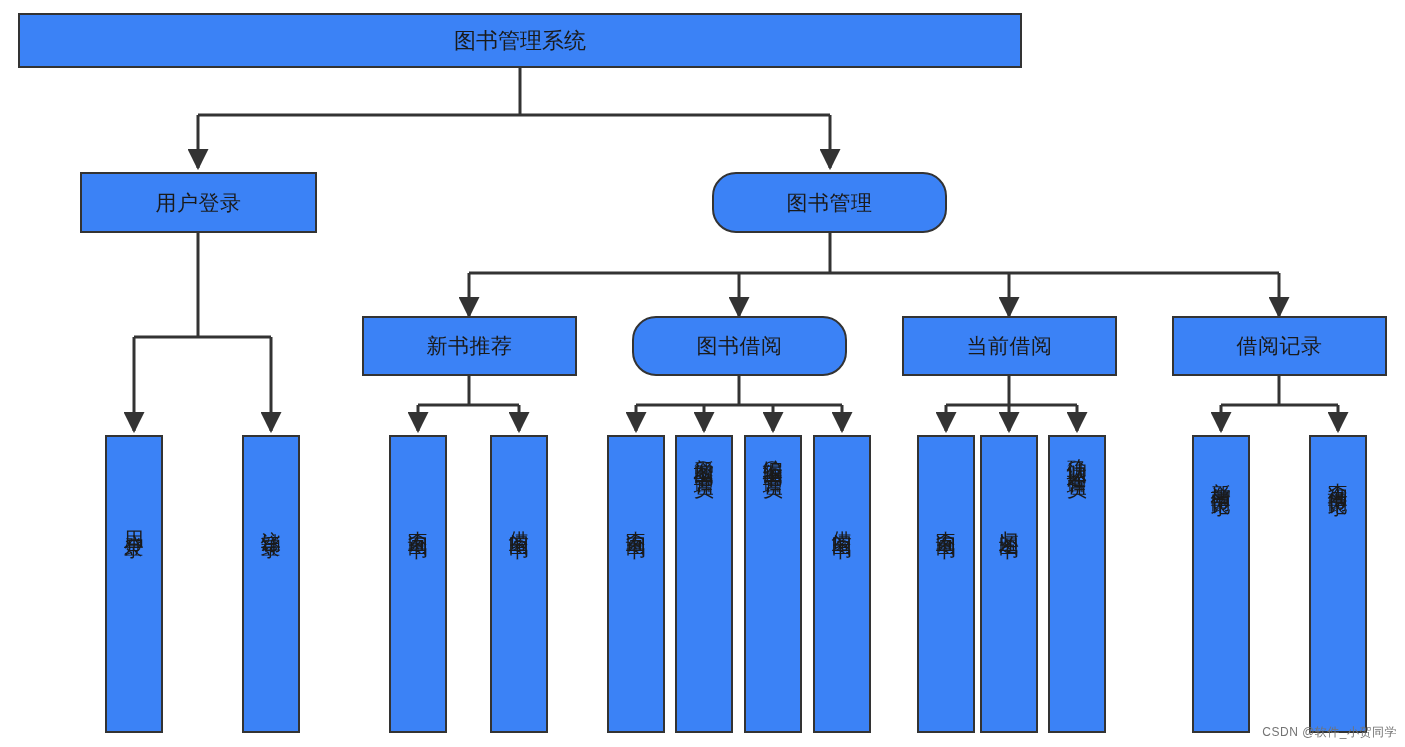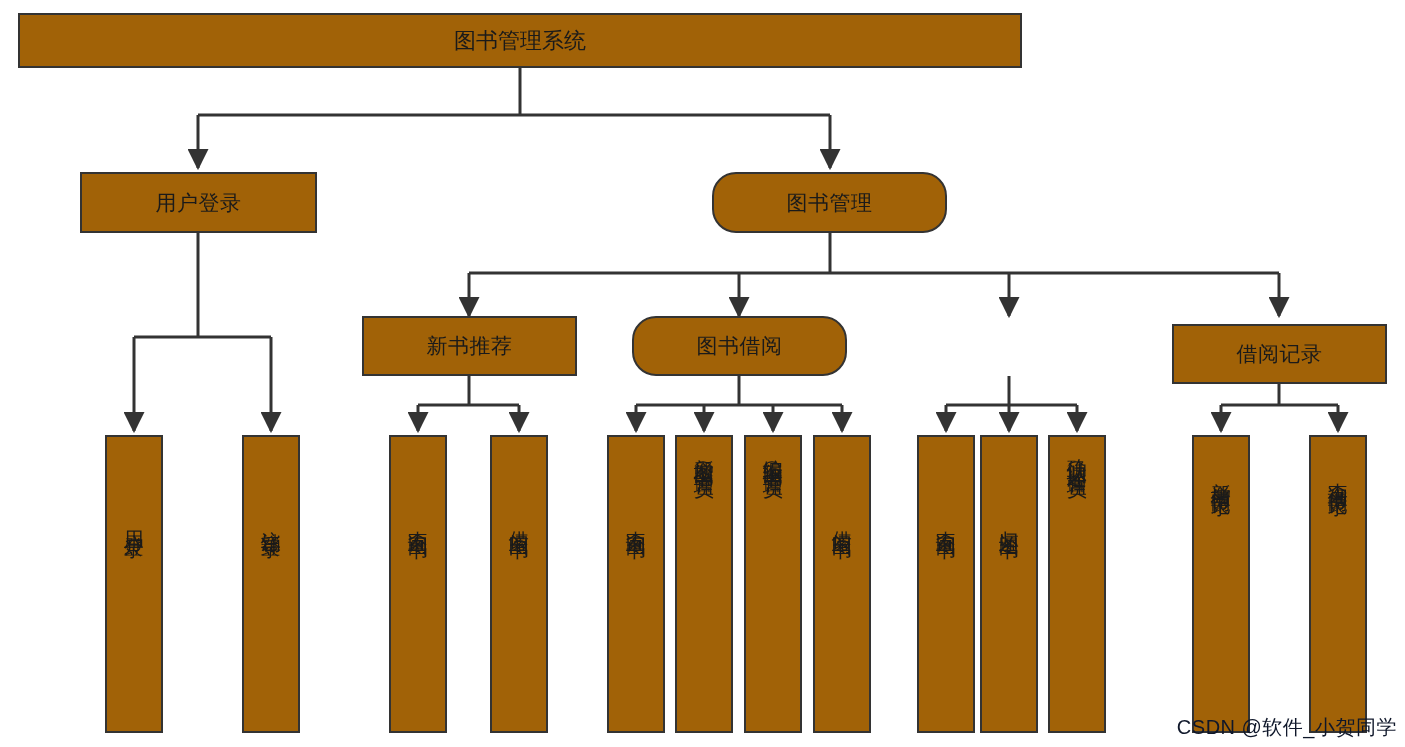--- a/index.html
+++ b/index.html
@@ -23,21 +23,21 @@
     left: 0;
     top: 0;
     width: 1405px;
     height: 747px;
     pointer-events: none;
   }
   .node {
     position: absolute;
     box-sizing: border-box;
     border: 2px solid #333333;
-    background: #a16207;
+    background: #3b82f6;
     display: flex;
     align-items: center;
     justify-content: center;
     color: #1a1a1a;
   }
   .node.horiz {
     font-size: 21px;
     letter-spacing: 0.5px;
   }
   .node.root {
@@ -61,22 +61,22 @@
   .vlabel.pad-top {
     margin-top: 78px;
   }
   .vlabel.pad-top3 {
     margin-top: 30px;
   }
   .watermark {
     position: absolute;
     right: 8px;
     bottom: 6px;
-    font-size: 20px;
-    color: #0f172a;
+    font-size: 12px;
+    color: #737373;
     letter-spacing: 0.5px;
     white-space: nowrap;
   }
 </style>
 </head>
 <body>
 
 <div id="diagram">
 
   <svg id="edges" viewBox="0 0 1405 747" width="1405" height="747" xmlns="http://www.w3.org/2000/svg">
@@ -142,22 +142,25 @@
   </div>
 
   <div class="node horiz" style="left:362px; top:316px; width:215px; height:60px;text-align:center;">
     <span>新书推荐</span>
   </div>
 
   <div class="node horiz" style="left:632px; top:316px; width:215px; height:60px;border-radius:24px;">
     <span>图书借阅</span>
   </div>
 
-
-  <div class="node horiz" style="left:1172px; top:316px; width:215px; height:60px;margin-top:8px;">
+  <div class="node horiz" style="left:902px; top:316px; width:215px; height:60px;">
+    <span>当前借阅</span>
+  </div>
+
+  <div class="node horiz" style="left:1172px; top:316px; width:215px; height:60px;">
     <span>借阅记录</span>
   </div>
 
   <div class="node vert" style="left:105px; top:435px; width:58px; height:298px;">
     <span class="vlabel pad-top">用户登录</span>
   </div>
 
   <div class="node vert" style="left:242px; top:435px; width:58px; height:298px;">
     <span class="vlabel pad-top">注销登录</span>
   </div>

